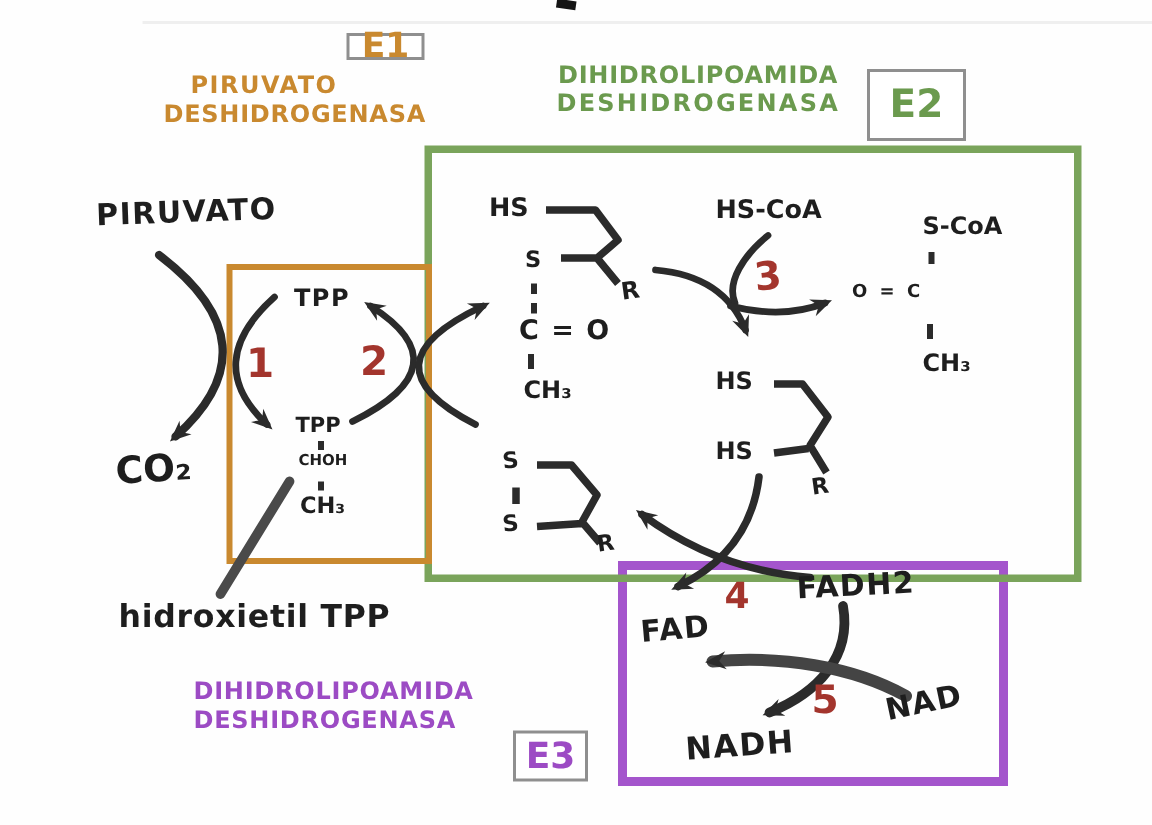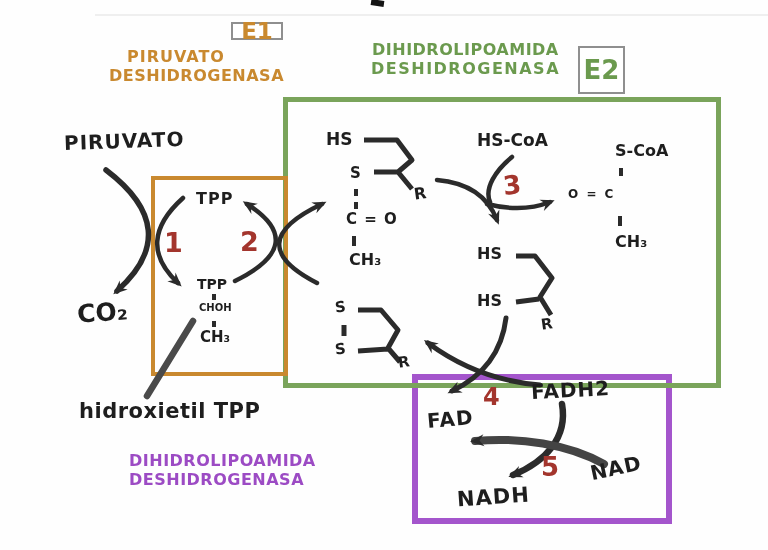--- a/index.html
+++ b/index.html
@@ -33,22 +33,25 @@
   <div class="rule" style="left:95px;top:14px;width:673px;"></div>
   <div class="tick" style="left:371px;top:0;width:13px;height:6px;transform:rotate(8deg);"></div>
 
   <div class="box" id="orangeBox" style="left:151px;top:176px;width:137px;height:200px;"></div>
   <div class="box" id="greenBox" style="left:283px;top:97px;width:438px;height:291px;"></div>
   <div class="box" id="purpleBox" style="left:412px;top:374px;width:260px;height:150px;"></div>
 
   <div class="tagbox" style="left:231px;top:22px;width:52px;height:18px;">
     <span class="orange" style="font-size:23px;">E1</span>
   </div>
-  <div class="tagbox" style="left:578px;top:46px;width:47px;height:48px;">
+  <div class="tagbox" style="left:578px;top:46px;width:66px;height:48px;">
     <span class="green" style="font-size:26px;">E2</span>
+  </div>
+  <div class="tagbox" style="left:342px;top:487px;width:50px;height:34px;">
+    <span class="purple" style="font-size:24px;">E3</span>
   </div>
 
   <span class="t orange txt" style="left:127px;top:49px;font-size:16px;letter-spacing:1px;">PIRUVATO</span>
   <span class="t orange txt" style="left:109px;top:68px;font-size:16px;letter-spacing:0.5px;">DESHIDROGENASA</span>
 
   <span class="t green txt" style="left:372px;top:42px;font-size:16px;letter-spacing:0.5px;">DIHIDROLIPOAMIDA</span>
   <span class="t green txt" style="left:371px;top:61px;font-size:16px;letter-spacing:1.5px;">DESHIDROGENASA</span>
 
   <span class="t purple txt" style="left:129px;top:453px;font-size:16px;letter-spacing:0.5px;">DIHIDROLIPOAMIDA</span>
   <span class="t purple txt" style="left:129px;top:472px;font-size:16px;letter-spacing:0.5px;">DESHIDROGENASA</span>
@@ -88,21 +91,21 @@
   <span class="t red txt" style="left:164px;top:229px;font-size:27px;">1</span>
   <span class="t red txt" style="left:240px;top:228px;font-size:27px;">2</span>
 
   <span class="t txt" style="left:197px;top:277px;font-size:14px;">TPP</span>
   <span class="t txt" style="left:199px;top:303px;font-size:10px;">CHOH</span>
   <span class="t txt" style="left:200px;top:330px;font-size:15px;">CH₃</span>
   <span class="t txt" style="left:79px;top:401px;font-size:21px;letter-spacing:0.5px;">hidroxietil TPP</span>
 
   <span class="t txt" style="left:326px;top:131px;font-size:17px;">HS</span>
   <span class="t txt" style="left:350px;top:166px;font-size:15px;">S</span>
-  <span class="t txt" style="left:346px;top:212px;font-size:15px;letter-spacing:1px;">C = O</span>
+  <span class="t txt" style="left:346px;top:212px;font-size:18px;letter-spacing:1px;">C = O</span>
   <span class="t txt" style="left:349px;top:252px;font-size:16px;">CH₃</span>
   <span class="t txt" style="left:414px;top:186px;font-size:16px;transform:rotate(-8deg);">R</span>
 
   <span class="t txt" style="left:477px;top:132px;font-size:17px;">HS-CoA</span>
   <span class="t red txt" style="left:503px;top:172px;font-size:26px;transform:rotate(-6deg);">3</span>
   <span class="t txt" style="left:615px;top:143px;font-size:16px;">S-CoA</span>
   <span class="t txt" style="left:568px;top:188px;font-size:12px;letter-spacing:2px;">O = C</span>
   <span class="t txt" style="left:615px;top:234px;font-size:16px;">CH₃</span>
 
   <span class="t txt" style="left:477px;top:246px;font-size:16px;">HS</span>

